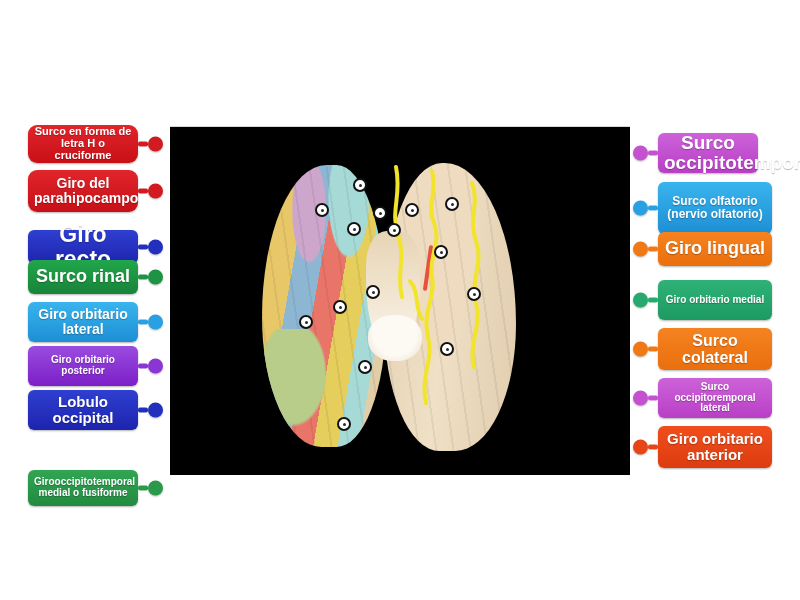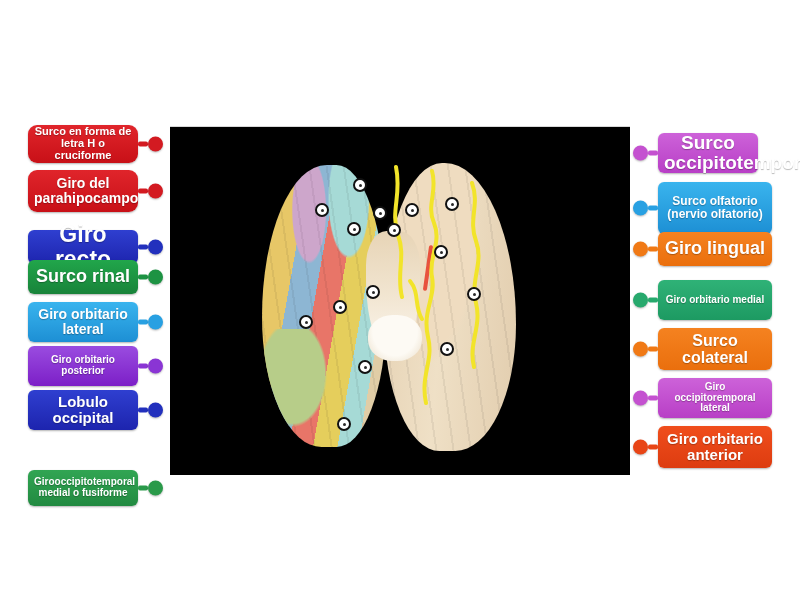--- a/index.html
+++ b/index.html
@@ -349,21 +349,21 @@
         </div>
       </div>
       <div class="pill c-orange" style="left: 658px; top: 328px; width: 114px; height: 42px; font-size: 16px;">
         <span class="pill-text">Surco colateral</span>
         <div class="conn conn-left">
           <div class="stem"></div>
           <div class="knob"></div>
         </div>
       </div>
       <div class="pill c-magenta" style="left: 658px; top: 378px; width: 114px; height: 40px; font-size: 10px;">
-        <span class="pill-text">Giro occipitoremporal lateral</span>
+        <span class="pill-text">Surco occipitoremporal lateral</span>
         <div class="conn conn-left">
           <div class="stem"></div>
           <div class="knob"></div>
         </div>
       </div>
       <div class="pill c-orangered" style="left: 658px; top: 426px; width: 114px; height: 42px; font-size: 15px;">
         <span class="pill-text">Giro orbitario anterior</span>
         <div class="conn conn-left">
           <div class="stem"></div>
           <div class="knob"></div>

